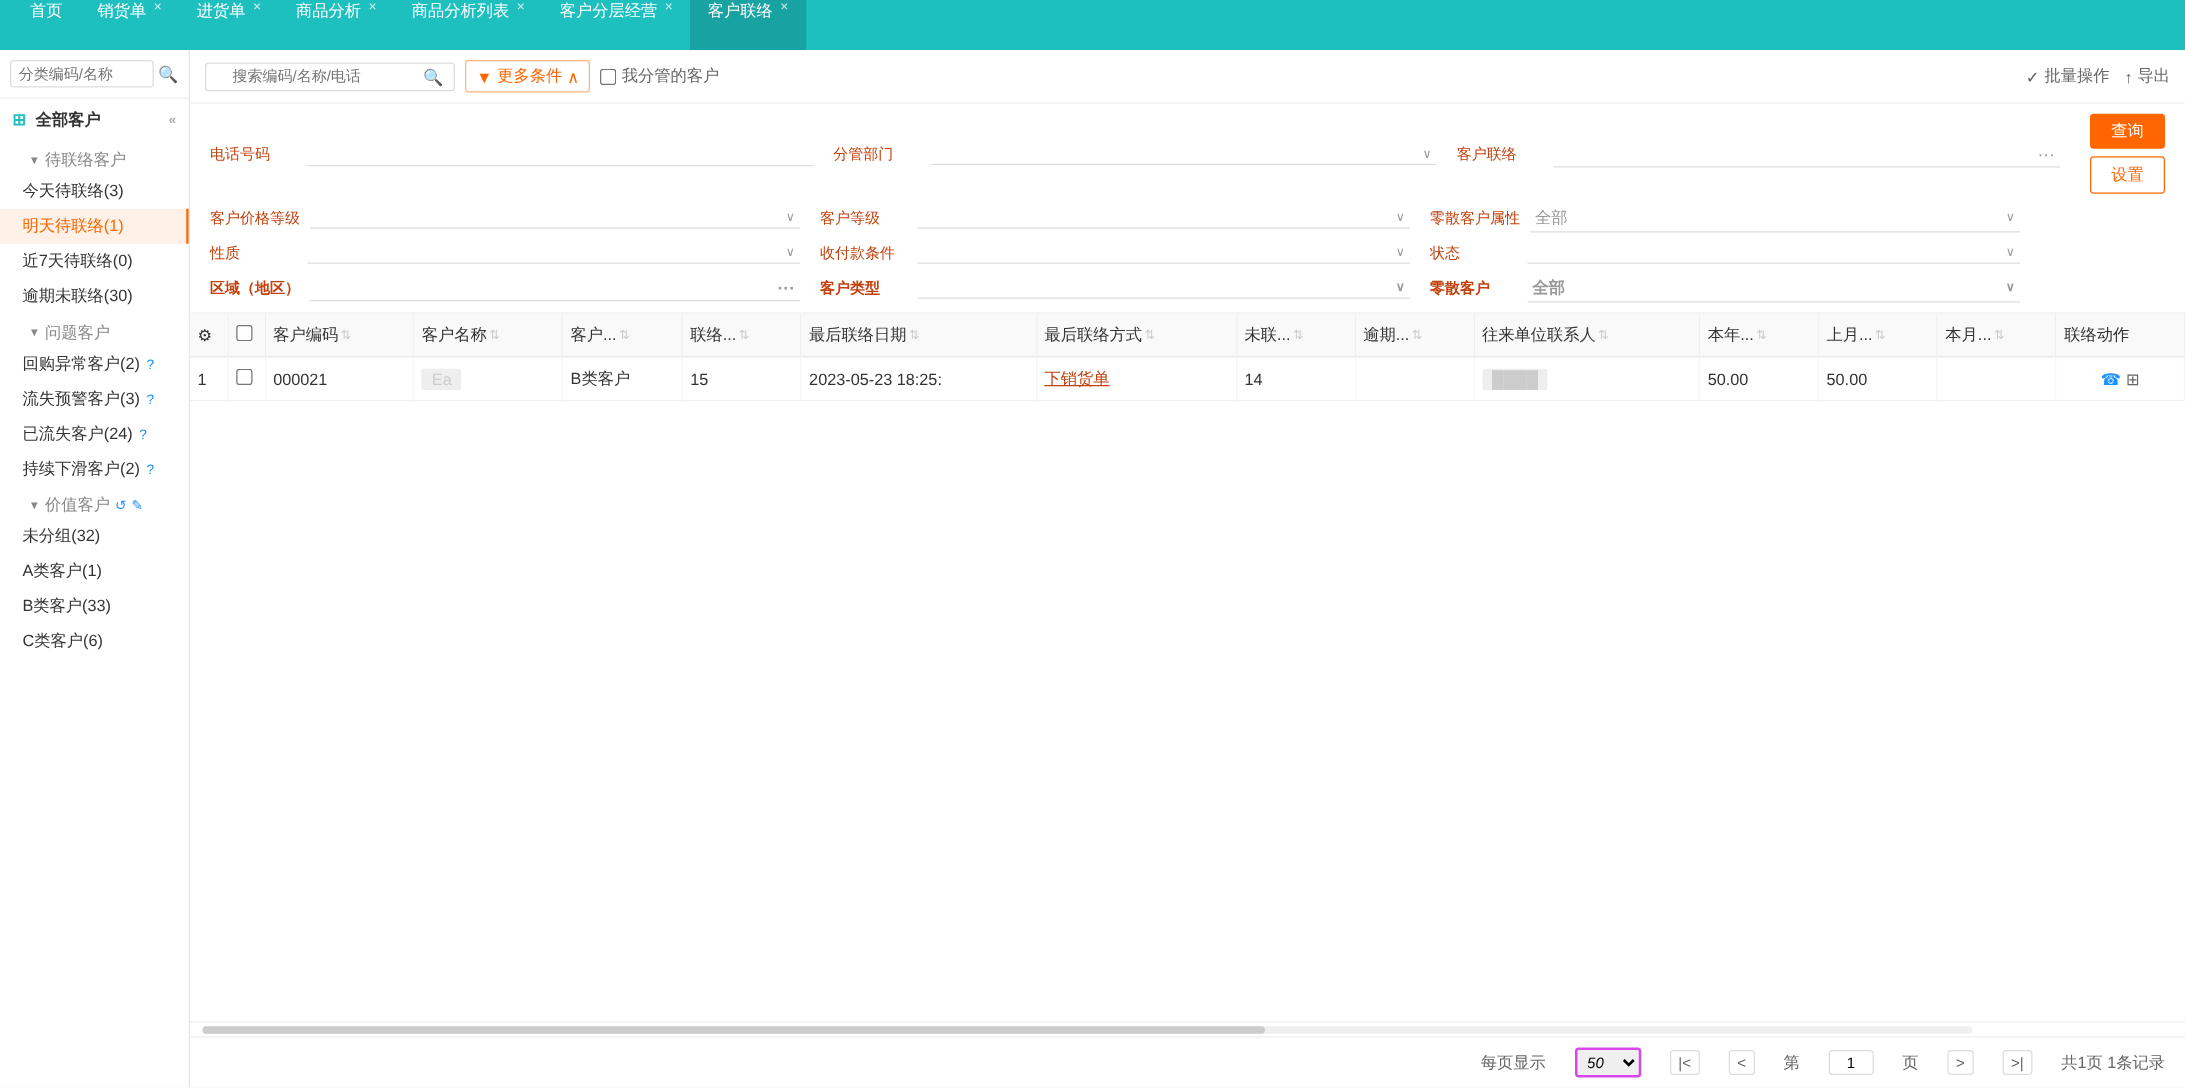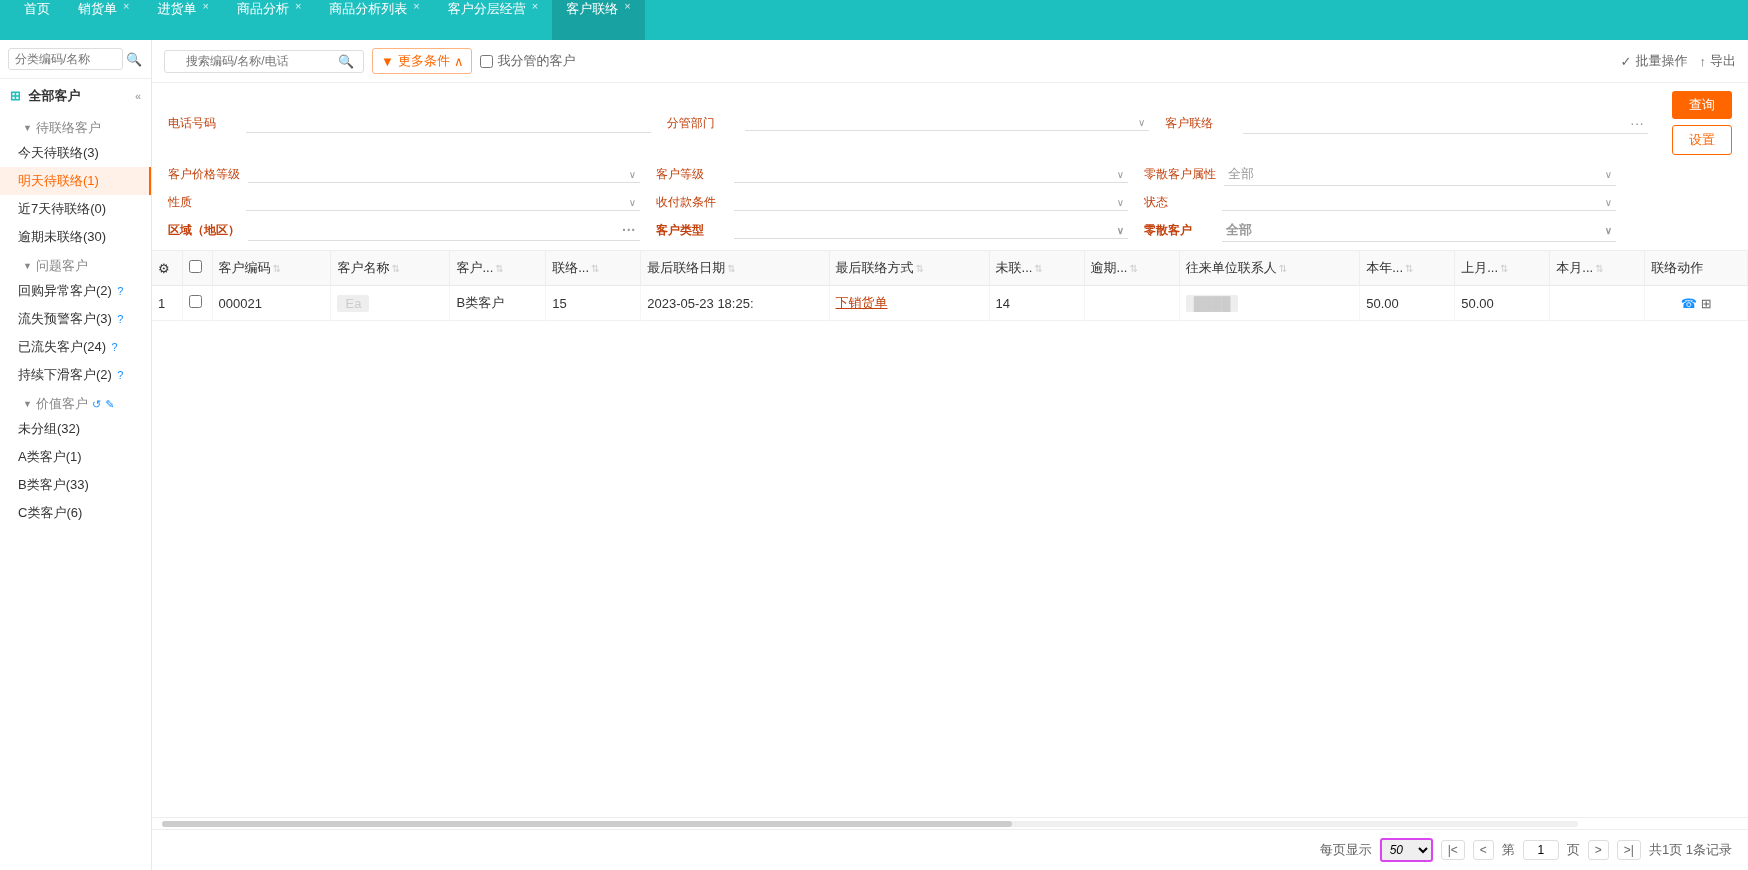--- a/index.html
+++ b/index.html
@@ -293,21 +293,21 @@
     }
 
     
     .pagination {
       background: white;
       border-top: 1px solid #eee;
       padding: 8px 16px;
       display: flex;
       align-items: center;
       justify-content: flex-end;
-      gap: 8px;
+      gap: 23px;
       font-size: 12px;
     }
     .pagination-label { color: #666; }
     .pagination-select {
       border: 2px solid #d946ef;
       border-radius: 3px;
       padding: 2px 4px;
       font-size: 12px;
       cursor: pointer;
       font-style: italic;

